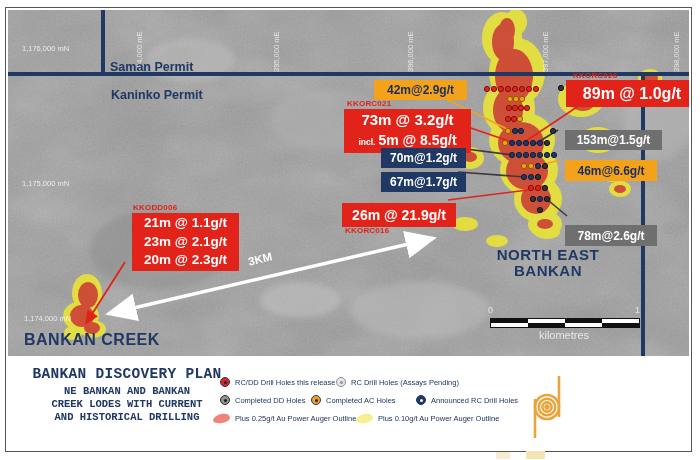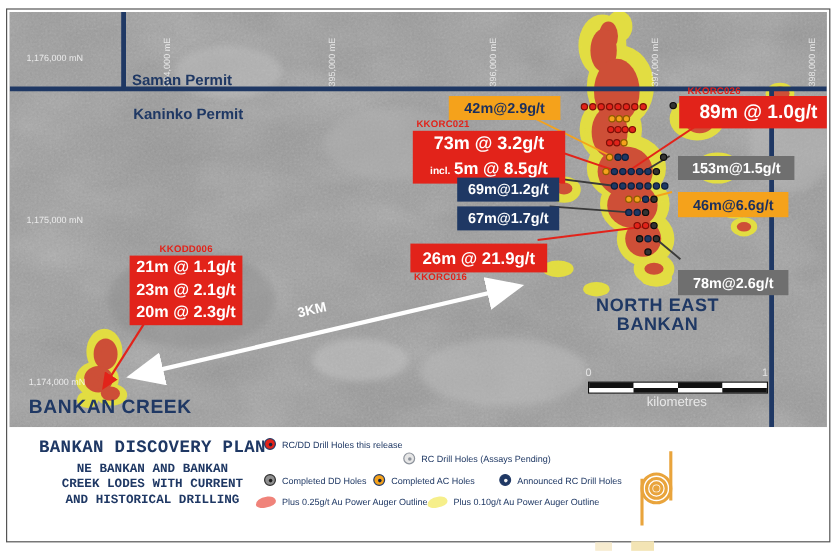--- a/index.html
+++ b/index.html
@@ -34,41 +34,41 @@
   #box42 {left:366px;top:70px;width:93px;height:20px;font-size:12px;}
   #box73 {left:336px;top:99px;width:127px;height:44px;font-size:15px;flex-direction:column;line-height:20px;}
   #box73 .l2{font-size:14px;} #box73 .incl{font-size:8.5px;margin-right:3px;}
   #box89 {left:558px;top:70px;width:132px;height:27px;font-size:16px;}
   #box153{left:557px;top:120px;width:97px;height:20px;font-size:12px;}
   #box99 {left:373px;top:138px;width:85px;height:20px;font-size:12px;}
   #box46 {left:557px;top:150px;width:92px;height:21px;font-size:12px;}
   #box67 {left:373px;top:162px;width:85px;height:20px;font-size:12px;}
   #box26 {left:334px;top:193px;width:114px;height:24px;font-size:14px;}
   #box78 {left:557px;top:215px;width:92px;height:21px;font-size:12px;}
-  #boxcreek{left:100px;top:203px;width:94px;height:58px;font-size:13.5px;
+  #boxcreek{left:124px;top:203px;width:107px;height:58px;font-size:13.5px;
             flex-direction:column;line-height:18.5px;}
   
   #scalebar{position:absolute;left:480px;top:295px;width:152px;height:44px;}
   #scalebar .num{position:absolute;top:0;color:#e3e3e3;font-size:9px;}
   #scalebar .n0{left:0;} #scalebar .n1{right:0;}
   #sb{position:absolute;left:2px;top:13px;width:148px;height:8px;border:1px solid #111;
       display:flex;}
   #sb span{width:37px;height:100%;}
   #sb span:nth-child(odd){background:linear-gradient(to bottom,#111 50%,#fff 50%);}
   #sb span:nth-child(even){background:linear-gradient(to bottom,#fff 50%,#111 50%);}
   #scalebar .unit{position:absolute;left:0;right:0;top:24px;text-align:center;
                   color:rgba(255,255,255,.75);font-size:11px;}
   
   #legend{position:absolute;left:8px;top:356px;width:681px;height:94px;background:#fff;}
   #titleblock{position:absolute;left:18px;top:10px;width:202px;text-align:center;color:#1f3864;font-family:Liberation Mono, monospace;}
   #titleblock .t1{font-size:14.5px;font-weight:bold;letter-spacing:.3px;margin-bottom:3px;}
   #titleblock .t2{font-size:10.5px;font-weight:bold;line-height:13px;}
   .lg-item{position:absolute;display:flex;align-items:center;gap:5px;
            font-size:7.5px;color:#1f3864;white-space:nowrap;}
-  #lg1{left:212px;top:9px;} #lg2{left:328px;top:21px;}
+  #lg1{left:212px;top:21px;} #lg2{left:328px;top:21px;}
   #lg3{left:212px;top:39px;} #lg4{left:303px;top:39px;} #lg5{left:408px;top:39px;}
   #lg6{left:205px;top:58px;} #lg7{left:348px;top:58px;}
   .lg-dot{width:8px;height:8px;border-radius:50%;border:1.5px solid #223a66;
           display:flex;align-items:center;justify-content:center;flex:none;}
   .lg-dot i{width:3px;height:3px;border-radius:50%;background:#16243f;}
   .lg-red{background:#e2231a;} .lg-pend{background:#e6e6e6;border-color:#8d939c;}
   .lg-pend i{background:#8d939c;} .lg-dd{background:#909090;border-color:#2e2e2e;}
   .lg-dd i{background:#1c1c1c;} .lg-ac{background:#f5a21b;}
   .lg-rc{background:#1f3864;} .lg-rc i{background:#f2f2f2;}
   .lg-blob{width:17px;height:9px;border-radius:60% 40% 55% 45%/65% 50% 50% 40%;
@@ -270,21 +270,21 @@
     <div class="holelbl" id="lbl-016">KKORC016</div>
     <div class="holelbl" id="lbl-006">KKODD006</div>
 
     <div class="box orange" id="box42">42m@2.9g/t</div>
     <div class="box red" id="box73">
       <div>73m @ 3.2g/t</div>
       <div class="l2"><span class="incl">incl.</span><span>5m @ 8.5g/t</span></div>
     </div>
     <div class="box red" id="box89">89m @ 1.0g/t</div>
     <div class="box gray" id="box153">153m@1.5g/t</div>
-    <div class="box navy" id="box99">69m@1.2g/t</div>
+    <div class="box navy" id="box99">70m@1.2g/t</div>
     <div class="box orange" id="box46">46m@6.6g/t</div>
     <div class="box navy" id="box67">67m@1.7g/t</div>
     <div class="box red" id="box26">26m @ 21.9g/t</div>
     <div class="box gray" id="box78">78m@2.6g/t</div>
     <div class="box red" id="boxcreek">
       <div>21m @ 1.1g/t</div>
       <div>23m @ 2.1g/t</div>
       <div>20m @ 2.3g/t</div>
     </div>
 

